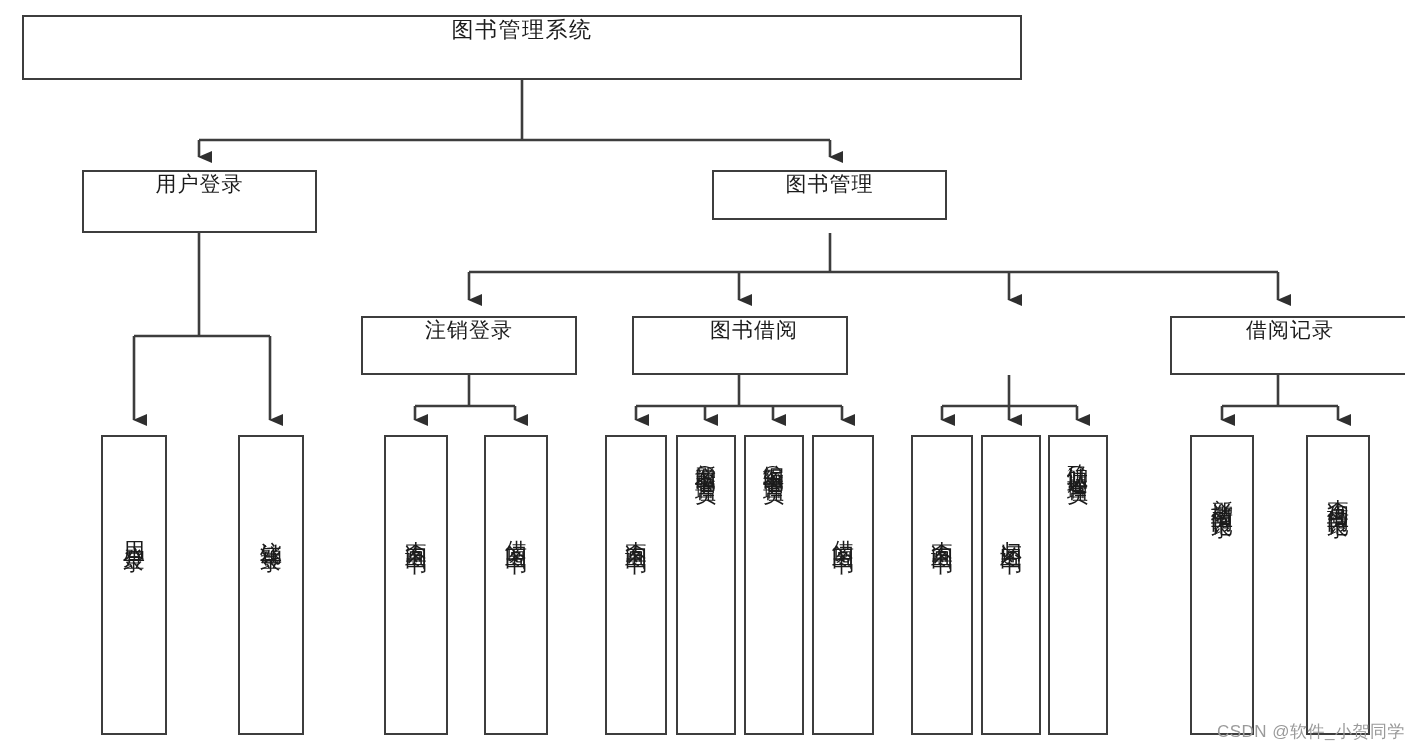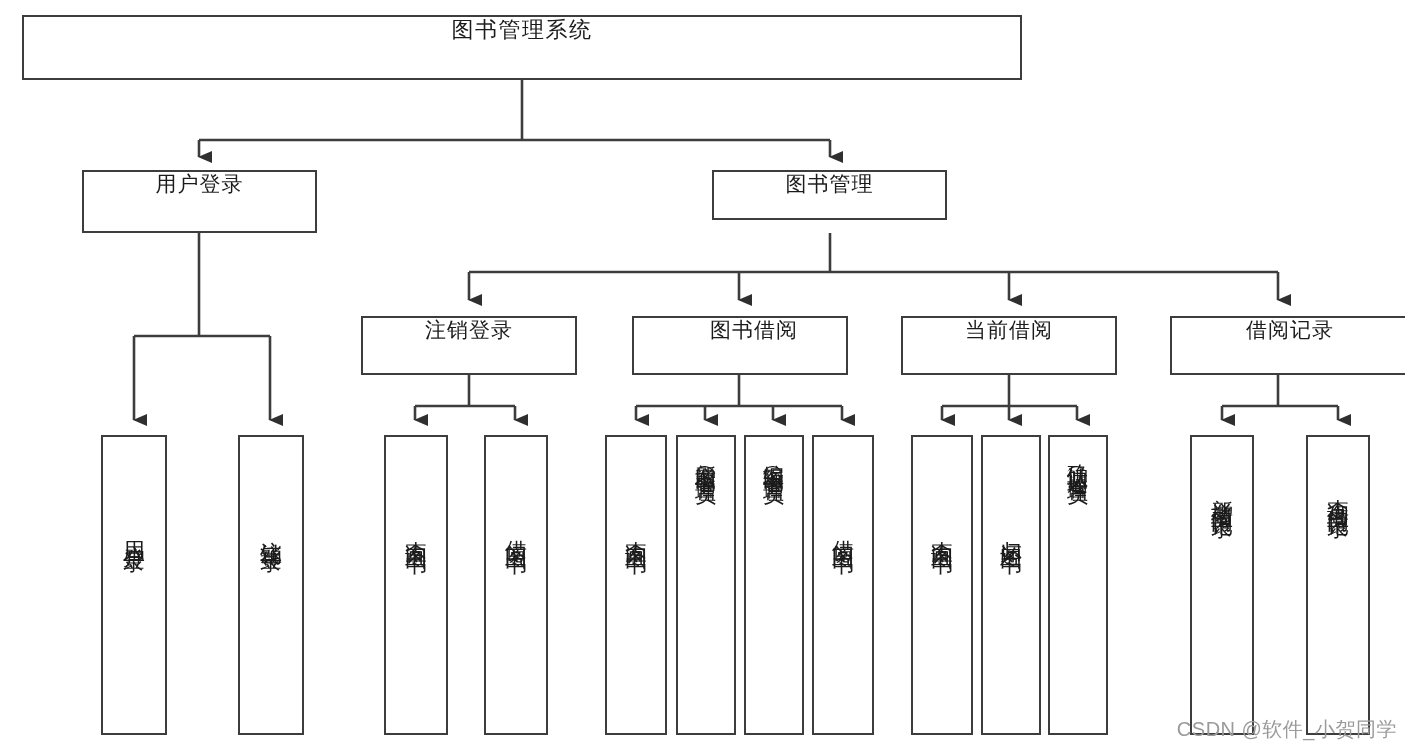--- a/index.html
+++ b/index.html
@@ -52,22 +52,22 @@
     font-size:22px;
     line-height:1.0;
     letter-spacing:4px;
     margin:0 auto;
   }
   .v-node.tall .lbl{font-size:21px;letter-spacing:3px;}
 
   
   #watermark{
     position:absolute;
-    right:8px;bottom:4px;
-    font-size:20px;
+    right:0;bottom:4px;
+    font-size:17px;
     color:#9a9a9a;
     letter-spacing:.5px;
     z-index:5;
     white-space:nowrap;
   }
 </style>
 </head>
 <body>
 
 <div id="canvas">
@@ -133,23 +133,20 @@
   <div class="node h-node" style="left:712px;top:170px;width:235px;height:50px;">
     <span class="lbl">图书管理</span>
   </div>
 
   <div class="node h-node" style="left:361px;top:316px;width:216px;height:59px;">
     <span class="lbl">注销登录</span>
   </div>
   <div class="node h-node" style="left:632px;top:316px;width:216px;height:59px;padding-left:28px;">
     <span class="lbl">图书借阅</span>
   </div>
-  <div class="node h-node" style="left:901px;top:316px;width:216px;height:59px;">
-    <span class="lbl">当前借阅</span>
-  </div>
   <div class="node h-node" style="left:1170px;top:316px;width:240px;height:59px;">
     <span class="lbl">借阅记录</span>
   </div>
 
   <div class="node v-node" style="left:101px;top:435px;width:66px;height:300px;padding-top:86px;">
     <span class="lbl">用户登录</span>
   </div>
   <div class="node v-node" style="left:238px;top:435px;width:66px;height:300px;padding-top:86px;">
     <span class="lbl">注销登录</span>
   </div>

